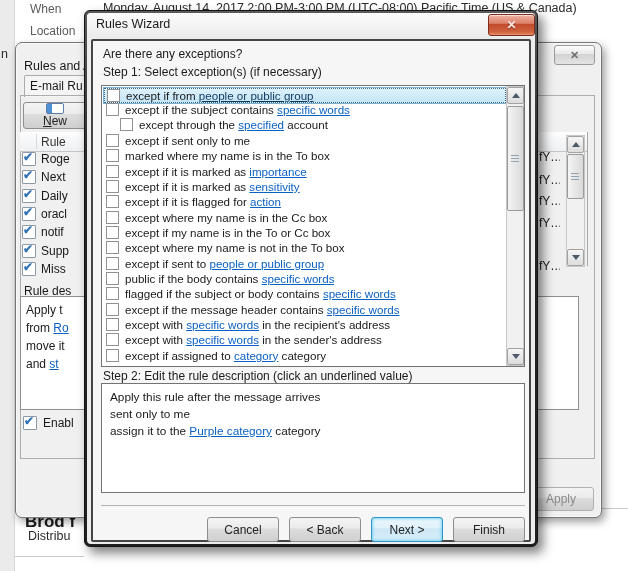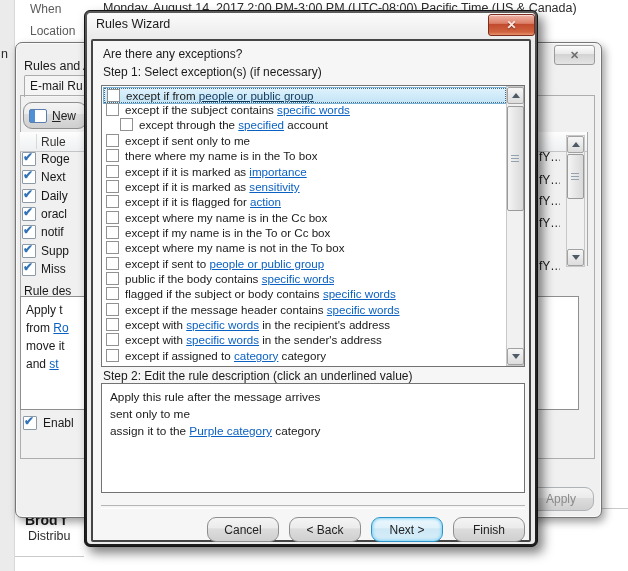--- a/index.html
+++ b/index.html
@@ -21,23 +21,23 @@
              box-shadow:inset 0 0 0 1px rgba(255,255,255,.65), 3px 4px 9px rgba(0,0,0,.38);}
   #ra-title{left:8px;top:16px;width:64px;height:16px;font-size:12.5px;color:#1a1a1a;}
   .win-btn{border-radius:3px;display:flex;align-items:center;justify-content:center;}
   #ra-close{left:538px;top:2px;width:39px;height:18px;border:1px solid #9b9b9b;
             background:linear-gradient(#fdfdfd,#e8e8e8 45%,#d3d3d3 46%,#e4e4e4);
             color:#6f6f6f;font-size:11px;font-weight:bold;}
   #ra-tab{left:8px;top:32px;width:78px;height:21px;background:#f5f5f5;border:1px solid #ababab;
           border-bottom:none;border-radius:2px 2px 0 0;}
   #ra-tab span{position:absolute;left:5px;top:3px;font-size:12px;color:#1a1a1a;}
   #ra-page{left:4px;top:52px;width:573px;height:362px;border:1px solid #adadad;}
-  .btn{border:1px solid #8e8e8e;border-radius:9px;font-size:12px;color:#222;
+  .btn{border:1px solid #8e8e8e;border-radius:3px;font-size:12px;color:#222;
        background:linear-gradient(#f4f4f4,#ebebeb 45%,#dddddd 46%,#cfcfcf);
-       display:flex;align-items:center;justify-content:center;}
+       display:flex;align-items:center;justify-content:center;flex-direction:column;}
   #ra-new{left:7px;top:59px;width:62px;height:25px;justify-content:flex-start;}
   #ra-new .ico{width:16px;height:12px;margin:0 5px 0 5px;border:1px solid #5a7fae;border-radius:2px;
       background:linear-gradient(90deg,#4f8fd4 0 5px,#fff 5px),repeating-linear-gradient(#fff 0 2px,#c8dcf0 2px 3px);}
   .hdr{background:linear-gradient(#fdfdfd,#eef0f2);border-bottom:1px solid #c5c5c5;font-size:12px;color:#333;}
   #ra-hdr-l{left:4px;top:89px;width:80px;height:19px;}
   #ra-hdr-l .colsep{position:absolute;left:16px;top:2px;bottom:2px;width:1px;background:#d8d8d8;}
   #ra-hdr-l span{position:absolute;left:21px;top:3px;}
   #ra-hdr-r{left:522px;top:89px;width:49px;height:19px;}
   #ra-listedge{left:571px;top:89px;width:1px;height:134px;background:#a8a8a8;}
   .ra-row{left:4px;height:18px;font-size:12px;color:#161616;}
@@ -105,21 +105,21 @@
 </head>
 <body>
 
 <div id="canvas">
 
   <div class="abs left-strip"></div>
   <div class="abs bg-label nowrap" style="left:30px;top:2px;">When</div>
   <div class="abs bg-value nowrap" style="left:103px;top:1px;z-index:1;">Monday, August 14, 2017 2:00 PM-3:00 PM (UTC-08:00) Pacific Time (US &amp; Canada)</div>
   <div class="abs bg-label nowrap" style="left:30px;top:24px;">Location</div>
   <div class="abs bg-value nowrap" style="left:1px;top:47px;">n</div>
-  <div class="abs nowrap" style="left:25px;top:512px;font-size:14px;font-weight:bold;color:#1a1a1a;z-index:1;">Brod f</div>
+  <div class="abs nowrap" style="left:25px;top:512px;font-size:17px;font-weight:bold;color:#1a1a1a;z-index:1;">Brod f</div>
   <div class="abs bg-value nowrap" style="left:28px;top:529px;">Distribu</div>
   <div class="abs hline" style="left:15px;top:556px;width:69px;"></div>
   <div class="abs hline" style="left:602px;top:508px;width:26px;"></div>
 
   <div id="ra-dialog" class="abs">
     <div id="ra-title" class="abs clip nowrap">Rules and A</div>
     <div id="ra-close" class="abs win-btn">✕</div>
     <div id="ra-tab" class="abs clip">
       <span class="nowrap">E-mail Ru</span>
     </div>
@@ -235,21 +235,21 @@
               <div class="lrow" style="top: 31px; margin-left: 14px;">
                 <span class="wcb"></span>
                 <span class="rowtext"><span>except through the </span><span class="lnk">specified</span><span> account</span></span>
               </div>
               <div class="lrow" style="top: 46.99px;">
                 <span class="wcb"></span>
                 <span class="rowtext"><span>except if sent only to me</span></span>
               </div>
               <div class="lrow" style="top: 62.32px;">
                 <span class="wcb"></span>
-                <span class="rowtext"><span>there where my name is in the To box</span></span>
+                <span class="rowtext"><span>marked where my name is in the To box</span></span>
               </div>
               <div class="lrow" style="top: 77.65px;">
                 <span class="wcb"></span>
                 <span class="rowtext"><span>except if it is marked as </span><span class="lnk">importance</span></span>
               </div>
               <div class="lrow" style="top: 92.98px;">
                 <span class="wcb"></span>
                 <span class="rowtext"><span>except if it is marked as </span><span class="lnk">sensitivity</span></span>
               </div>
               <div class="lrow" style="top: 108.31px;">

